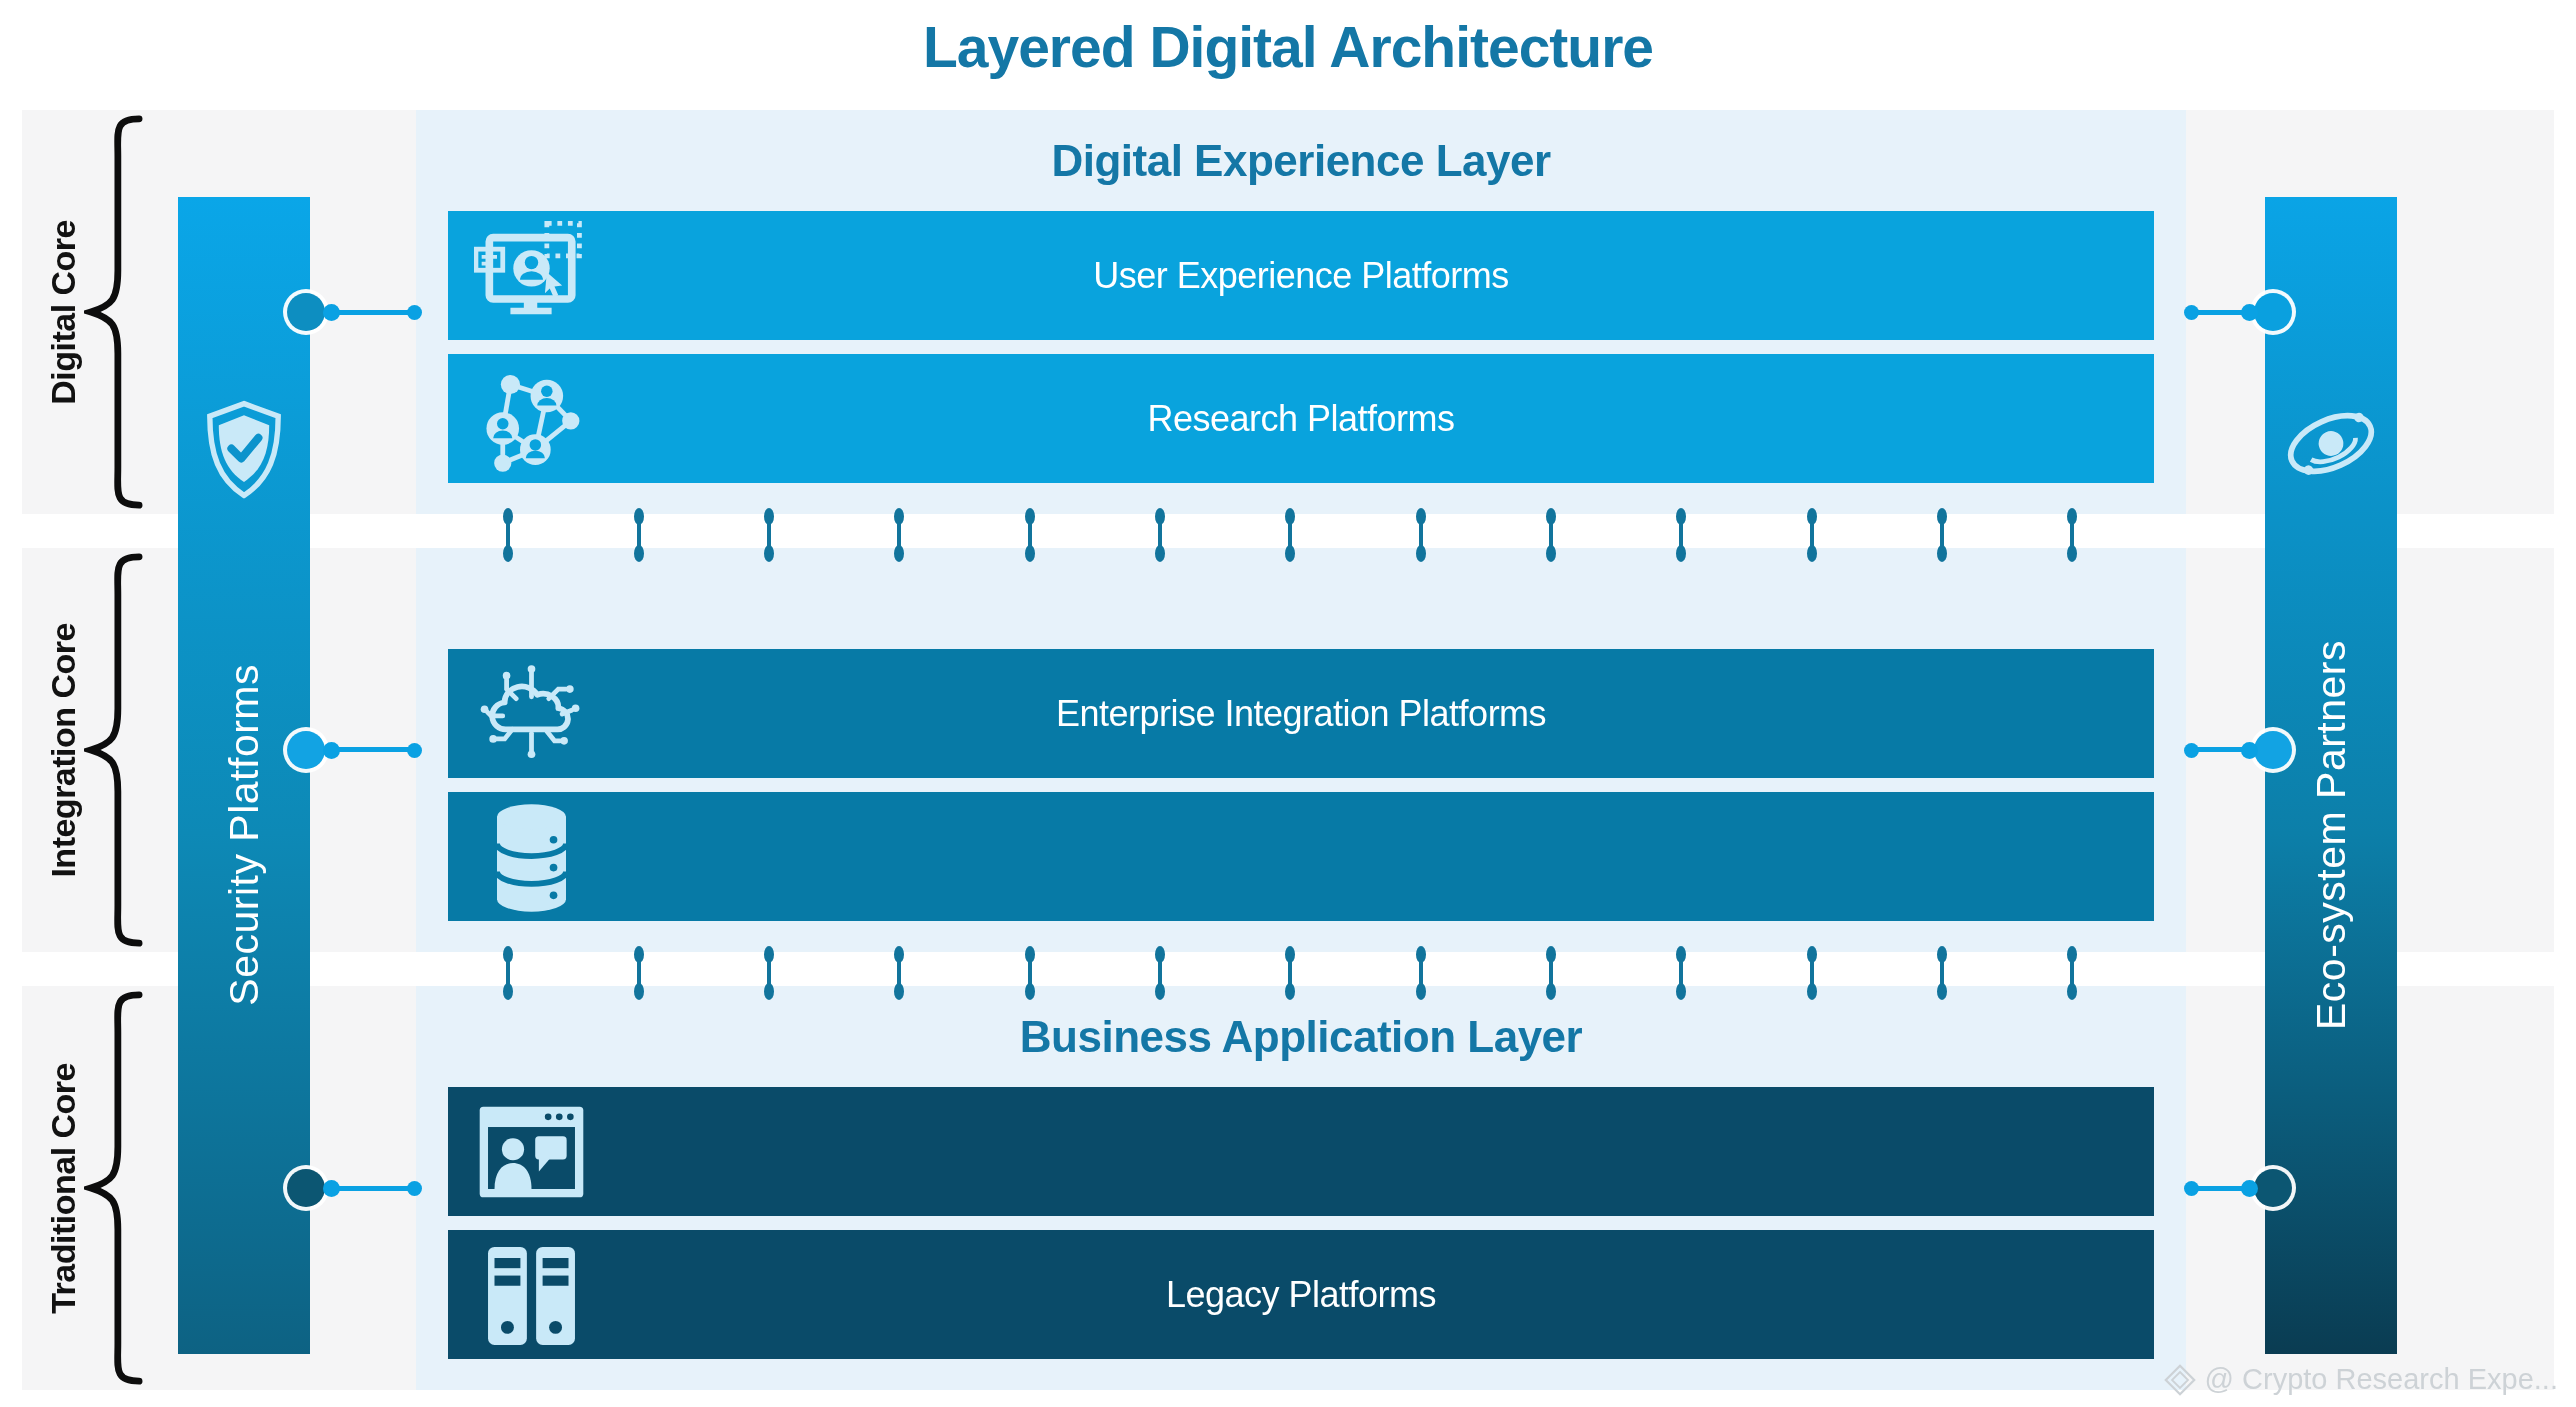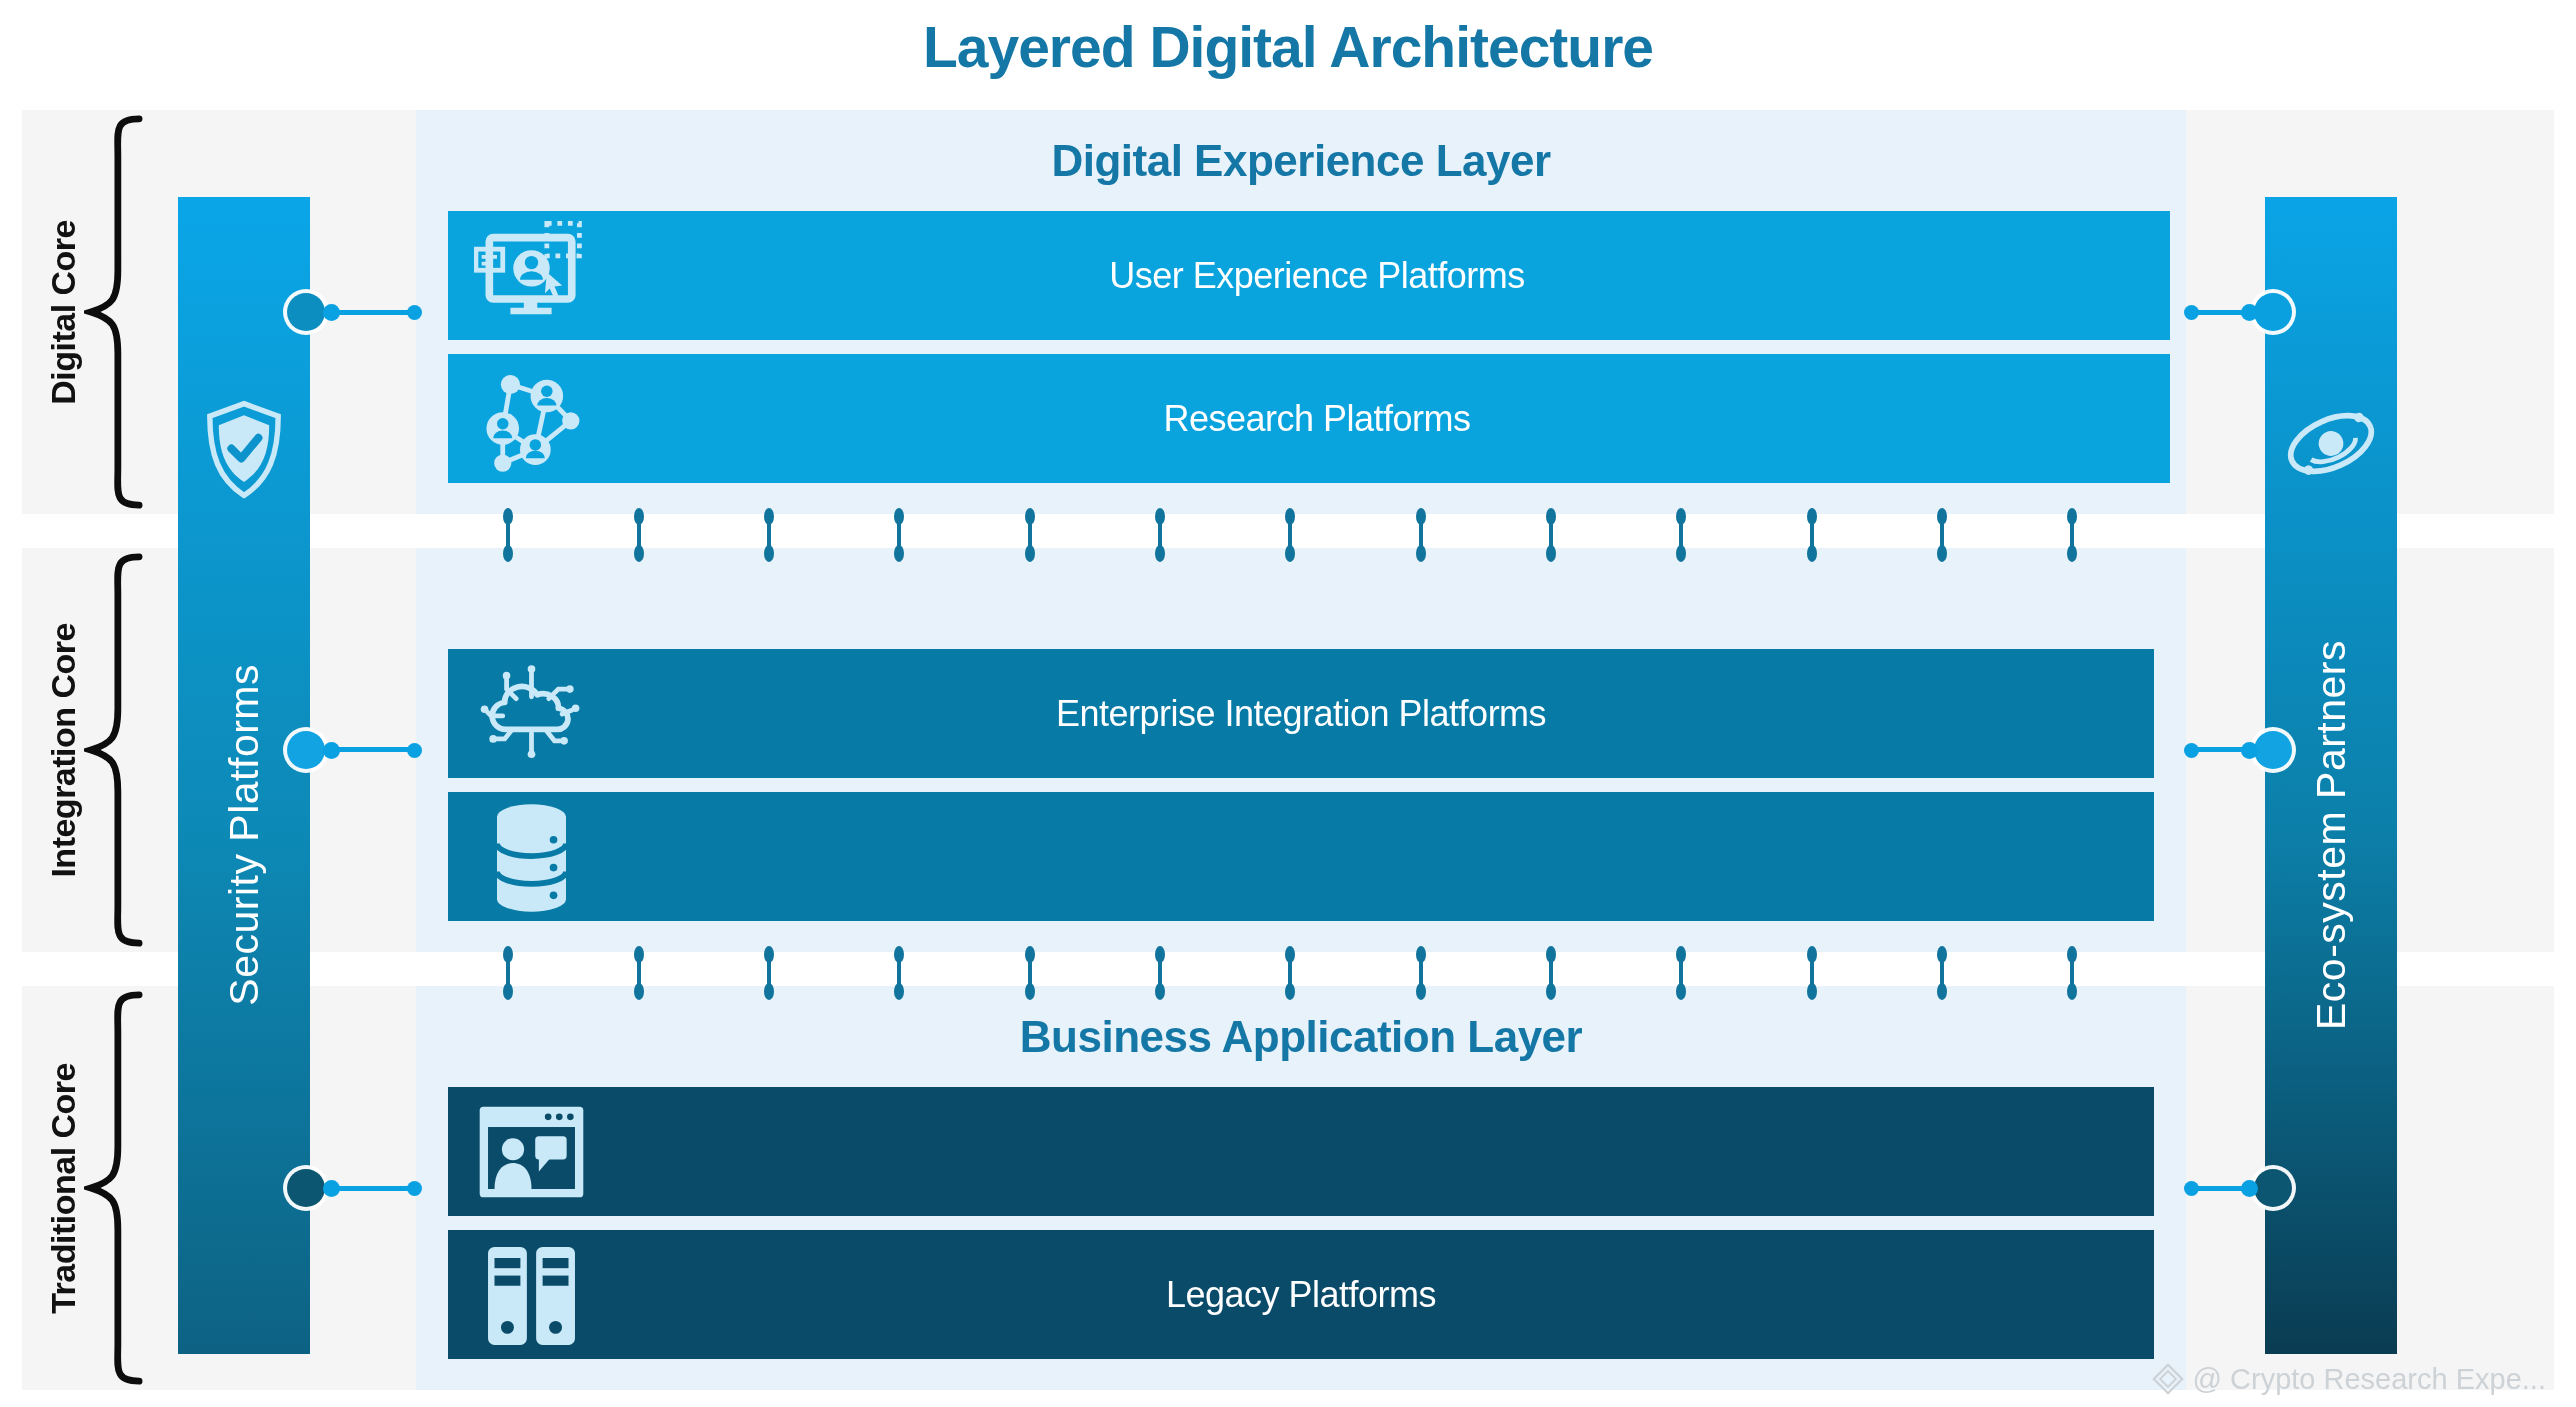--- a/index.html
+++ b/index.html
@@ -38,21 +38,21 @@
   .panel-header{
     position:absolute;top:0;left:0;width:100%;height:101px;
     display:flex;align-items:center;justify-content:center;
     font-size:44px;font-weight:bold;letter-spacing:-0.5px;color:var(--head-blue);
   }
   .row{
     position:absolute;left:32px;width:1706px;height:129px;
     display:flex;align-items:center;justify-content:center;
   }
   .row.r0{top:101px}.row.r1{top:244px}
-  .p0 .row{background:var(--row1);padding-left:16px;}
+  .p0 .row{background:var(--row1);}
   .p1 .row{background:var(--row2);}
   .p2 .row{background:var(--row3);}
   .row-label{color:#fff;font-size:36px;letter-spacing:-0.5px;}
   .row-icon{position:absolute;left:26px;top:50%;transform:translateY(-50%);width:115px;height:115px;display:flex;align-items:center;justify-content:center;}
   
   .sidebar{position:absolute;top:197px;width:132px;height:1157px;display:flex;align-items:center;justify-content:center;}
   .sidebar.left{left:178px;background:linear-gradient(180deg,#0AA6E8 0%,#0D89B6 55%,#0D6283 100%);}
   .sidebar.right{left:2265px;background:linear-gradient(180deg,#0AA4E6 0%,#0C7FA9 55%,#0A3C52 100%);}
   .bar-label{
     writing-mode:vertical-rl;transform:rotate(180deg);
@@ -63,21 +63,21 @@
   .conn-circle{position:absolute;width:38px;height:38px;border-radius:50%;box-shadow:0 0 0 4px rgba(255,255,255,0.95);z-index:5;}
   .conn-line{position:absolute;height:5px;background:var(--line-cyan);z-index:4;}
   .conn-dot{position:absolute;width:15px;height:15px;border-radius:50%;background:var(--line-cyan);z-index:4;}
   .conn-nub{position:absolute;width:17px;height:17px;border-radius:50%;background:var(--line-cyan);z-index:6;}
   
   .pin{position:absolute;width:10px;height:54px;z-index:3;}
   .pin::before,.pin::after{content:"";position:absolute;left:0;width:10px;height:17px;border-radius:50%;background:var(--pin);}
   .pin::before{top:0}.pin::after{bottom:0}
   .pin .stem{position:absolute;left:3px;top:8px;bottom:8px;width:4px;background:var(--pin);}
   
-  .watermark{position:absolute;right:30px;bottom:12px;display:flex;gap:9px;color:var(--wm);font-size:29px;}
+  .watermark{position:absolute;right:18px;bottom:12px;display:flex;align-items:center;gap:9px;color:var(--wm);font-size:29px;}
 </style>
 </head>
 <body>
 
 <div class="canvas">
 
   <h1 class="title">Layered Digital Architecture</h1>
 
   <div class="band b0">
     <div class="core-label-wrap">

